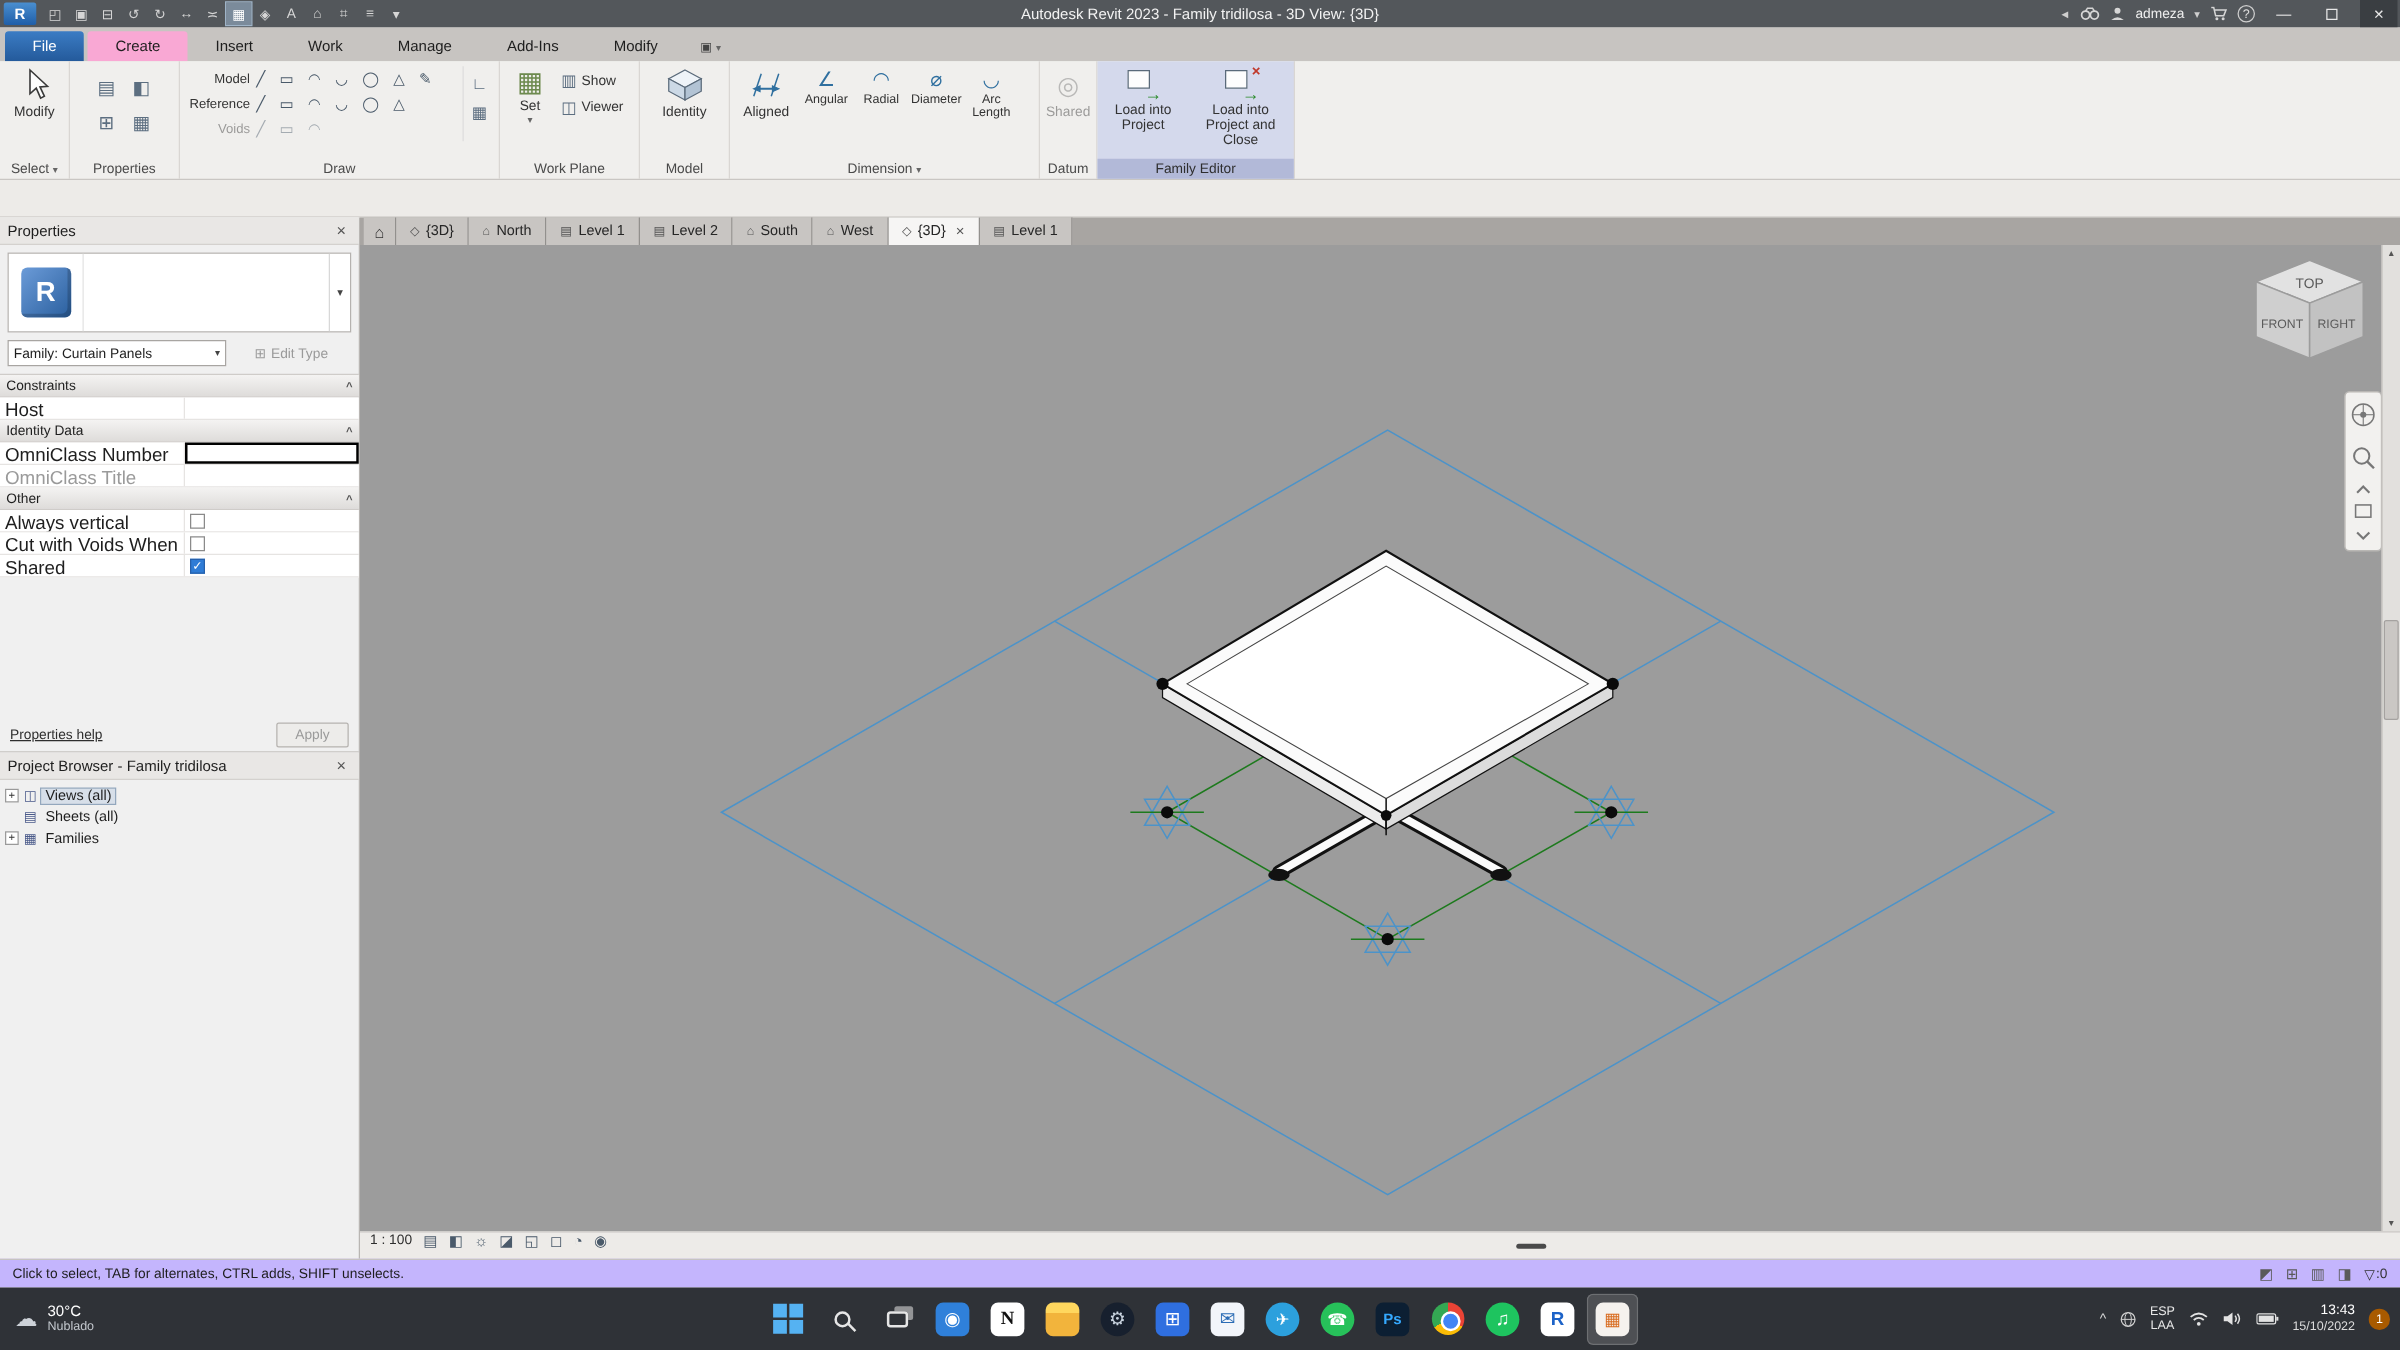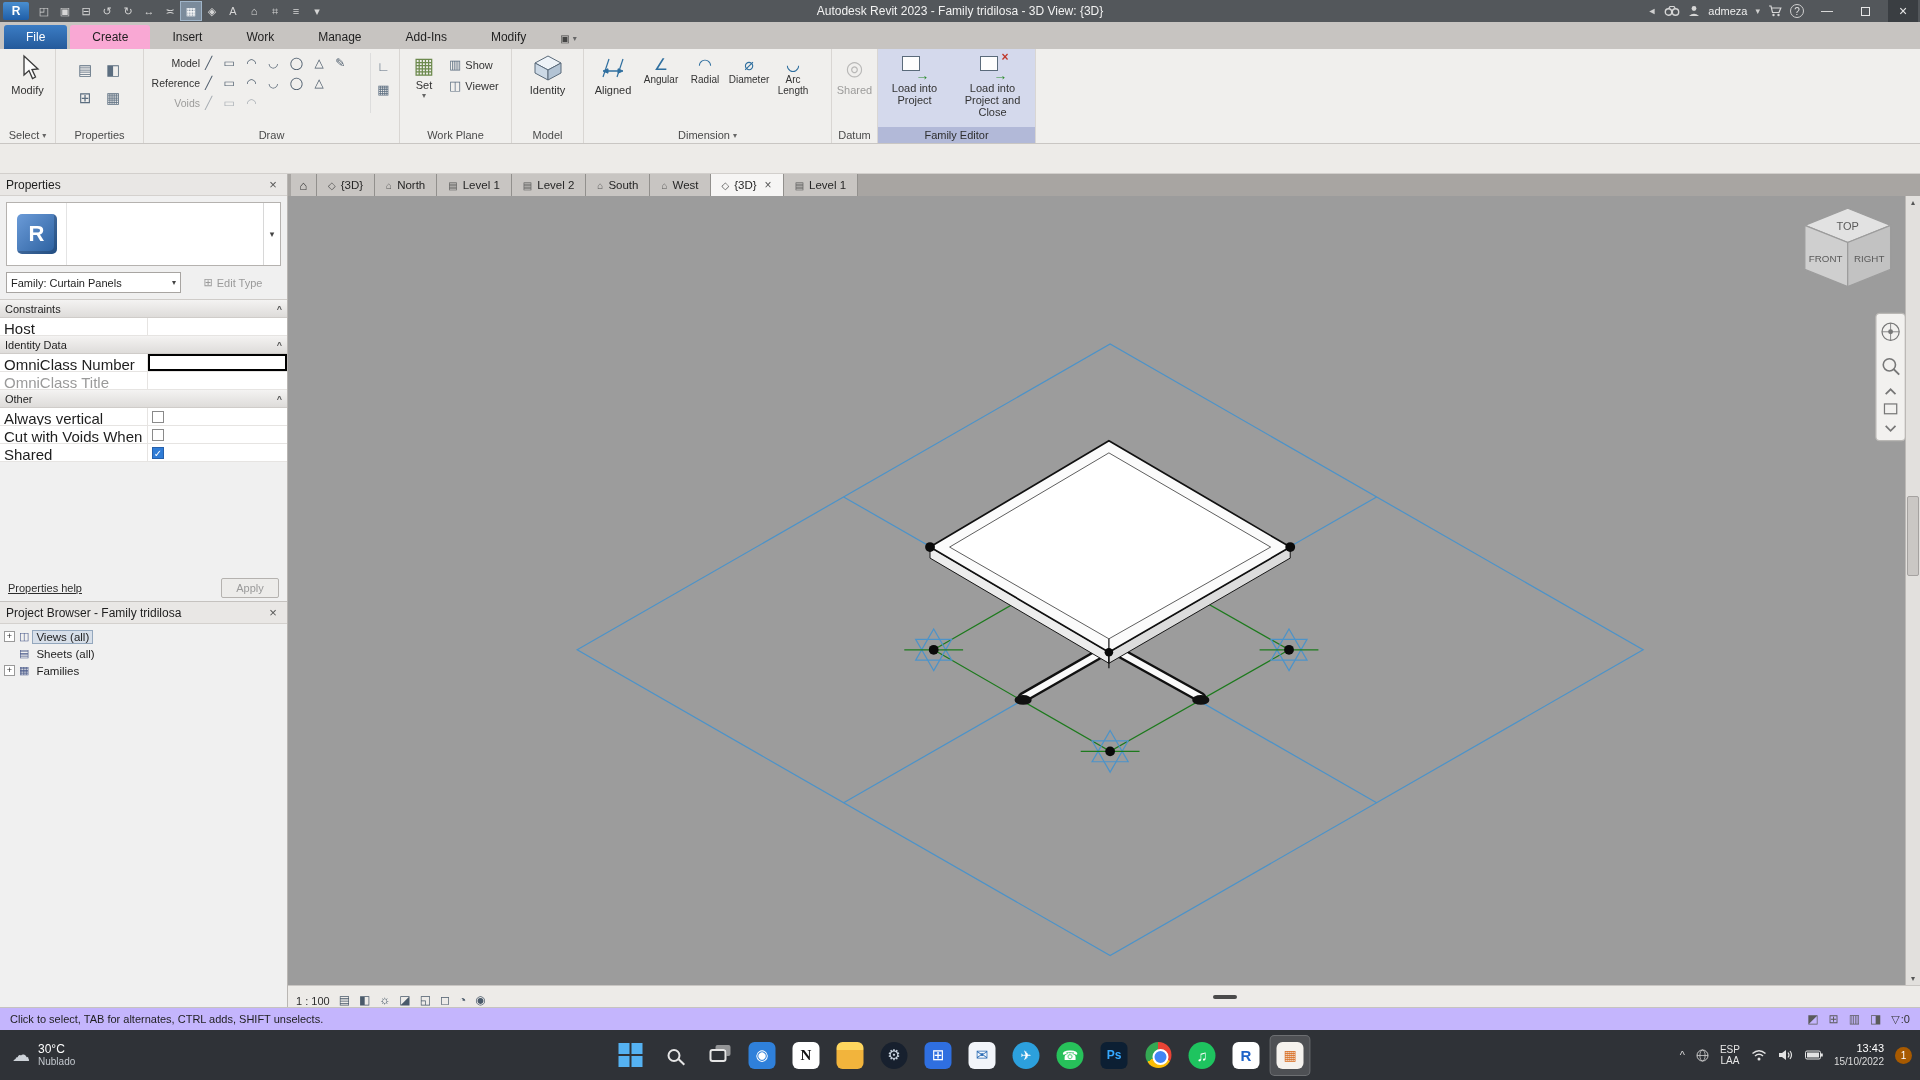--- a/index.html
+++ b/index.html
@@ -121,21 +121,21 @@
 .vtab.on{background:#f6f5f4}
 .vclose{font-size:12px;color:#555;margin-left:3px}
 
 
 .viewport{position:absolute;top:196px;left:288px;right:0;bottom:95px;background:#9c9c9c;overflow:hidden}
 .viewport svg.scene{position:absolute;inset:0;width:100%;height:100%;display:block}
 .vscroll{position:absolute;top:0;right:0;bottom:0;width:15px;background:#e2e0dd;border-left:1px solid #bcb9b6;z-index:5;display:flex;flex-direction:column;align-items:center;justify-content:space-between;padding:2px 0;font-size:8px;color:#555}
 .vthumb{position:absolute;top:38%;left:1px;right:1px;height:80px;background:#cac7c4;border:1px solid #a5a2a0;border-radius:2px}
 
 
-.vcbar{position:absolute;top:985px;left:288px;right:0;height:22px;background:#edebe8;border-top:1px solid #c9c6c3;display:flex;align-items:flex-end;padding-left:8px;gap:9px;font-size:11px;color:#2e2e2e}
+.vcbar{position:absolute;top:985px;left:288px;right:0;height:22px;background:#edebe8;border-top:1px solid #c9c6c3;display:flex;align-items:flex-start;padding-left:8px;gap:9px;font-size:11px;color:#2e2e2e}
 .vci{font-size:12px;color:#4a5a6a}
 .hthumb{position:absolute;left:925px;top:9px;width:24px;height:4px;background:#4a4a4a;border-radius:2px}
 .statusbar{position:absolute;top:1007px;left:0;width:100%;height:23px;background:#c4b5fd;border-top:1px solid #c6c3c0;display:flex;align-items:center;padding:0 10px;font-size:11px;color:#1e1e1e}
 .sbright{margin-left:auto;display:flex;align-items:center;gap:10px;color:#5a5a5a;font-size:12px}
 .sbf{display:flex;align-items:center;gap:1px;font-size:11px;color:#333}
 
 
 .taskbar{position:absolute;bottom:0;left:0;width:100%;height:50px;background:#2f3237;color:#fff}
 .weather{position:absolute;left:12px;top:0;bottom:0;display:flex;align-items:center;gap:8px}
 .wicon{font-size:18px;color:#cdd2d8}

